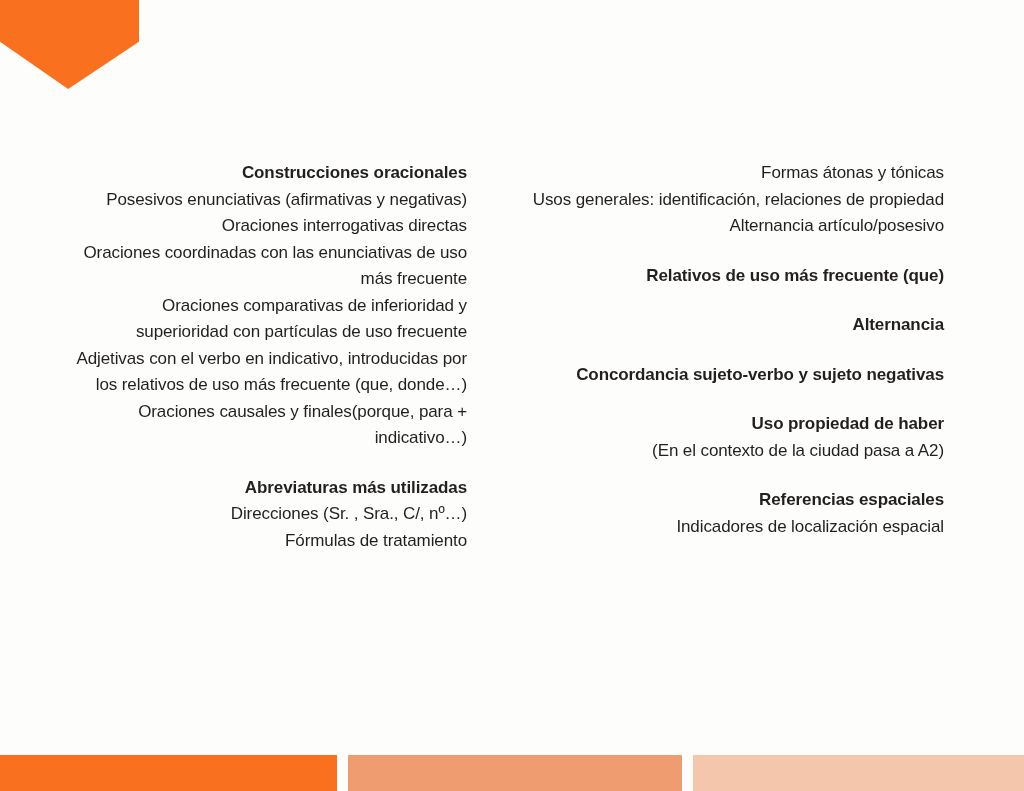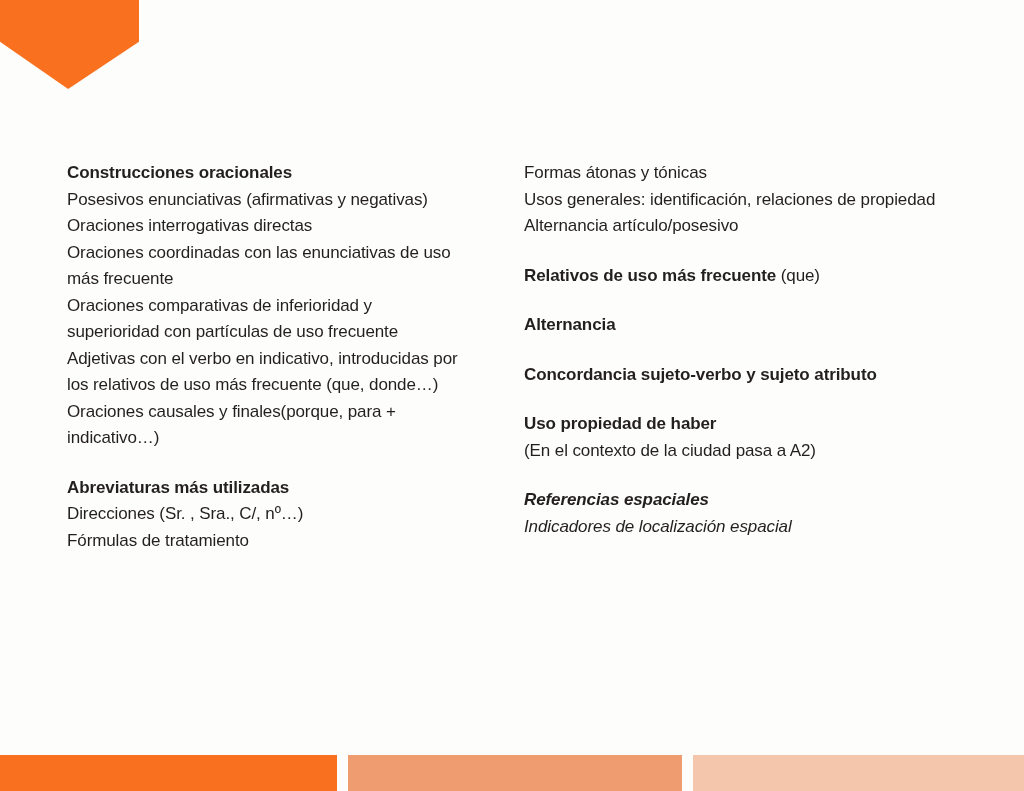--- a/index.html
+++ b/index.html
@@ -36,49 +36,49 @@
     width: 1024px;
     height: 755px;
     box-sizing: border-box;
     padding: 160px 60px 0 67px;
     display: flex;
     align-items: flex-start;
   }
 
   .column {
     box-sizing: border-box;
+    text-align: right;
   }
   .column-left {
     width: 406px;
     padding-right: 6px;
   }
   .column-right {
     width: 420px;
     margin-left: 51px;
   }
 
   .group {
     margin-bottom: 23px;
   }
   .group:last-child {
     margin-bottom: 16px;
   }
   .group.tight {
     margin-bottom: 9px;
-    font-style: italic;
   }
 
   .heading {
     font-weight: bold;
     font-size: 17px;
     line-height: 26.5px;
     letter-spacing: -0.1px;
   }
   .heading .normal {
-    font-weight: normal;
+    font-weight: bold;
   }
 
   .line {
     font-weight: normal;
     font-size: 17px;
     line-height: 26.5px;
     letter-spacing: -0.1px;
   }
 
   
@@ -135,21 +135,21 @@
 
     <div class="group">
       <div class="heading"><span>Relativos de uso más frecuente</span><span class="normal"> (que)</span></div>
     </div>
 
     <div class="group">
       <div class="heading"><span>Alternancia</span><span class="normal"></span></div>
     </div>
 
     <div class="group">
-      <div class="heading"><span>Concordancia sujeto-verbo y sujeto atributo</span><span class="normal"></span></div>
+      <div class="heading"><span>Concordancia sujeto-verbo y sujeto negativas</span><span class="normal"></span></div>
     </div>
 
     <div class="group">
       <div class="heading"><span>Uso propiedad de haber</span><span class="normal"></span></div>
       <div class="line">(En el contexto de la ciudad pasa a A2)</div>
     </div>
 
     <div class="group tight">
       <div class="heading"><span>Referencias espaciales</span><span class="normal"></span></div>
       <div class="line">Indicadores de localización espacial</div>

